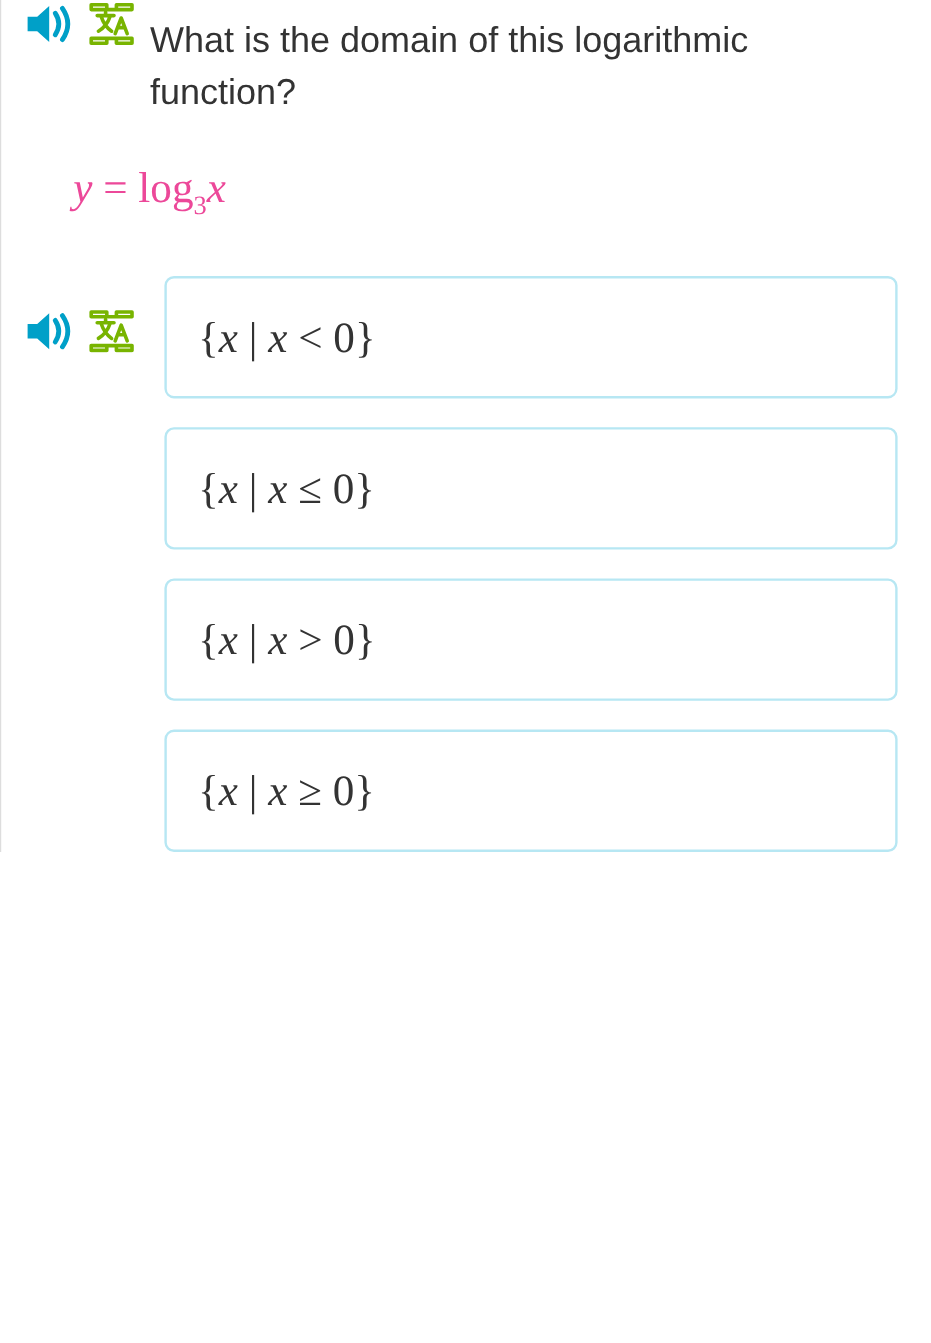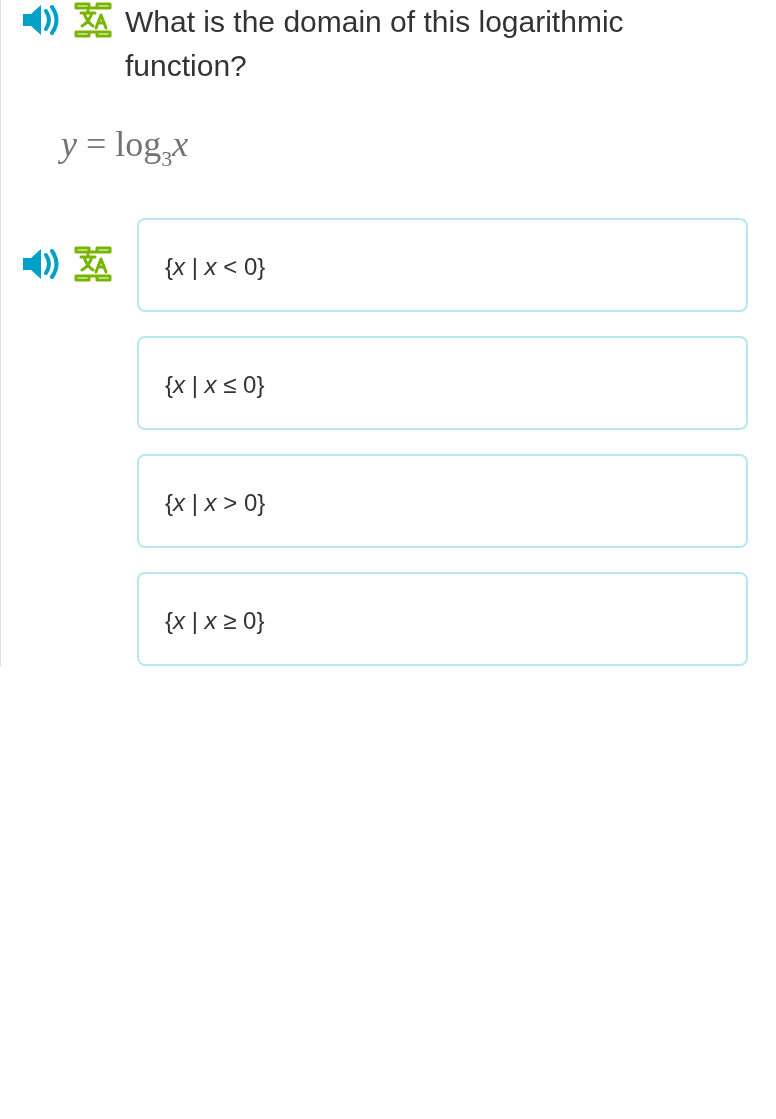--- a/index.html
+++ b/index.html
@@ -23,27 +23,28 @@
   }
   .icon-strip {
     display: flex;
     align-items: center;
     gap: 10px;
     flex-shrink: 0;
     margin-top: 2px;
   }
   .q-text {
     flex: 1;
+    margin-top: 12px;
   }
   .equation-block {
     margin: 36px 0 48px 40px;
     font-family: "Times New Roman", Times, serif;
     font-style: italic;
     font-size: 36px;
-    color: #737373;
+    color: #ec4899;
   }
   .equation-block .upright { font-style: normal; }
   .equation-block .sub { font-size: 22px; font-style: normal; vertical-align: sub; position: relative; top: 2px; }
   .answers-wrap {
     display: flex;
     align-items: flex-start;
     gap: 24px;
   }
   .answers-col {
     flex: 1;
@@ -56,21 +57,21 @@
     border: 2px solid #b7e7f3;
     border-radius: 8px;
     padding: 28px 26px;
     font-size: 30px;
     font-family: Verdana, Geneva, sans-serif;
     color: #333;
     background: #fff;
     text-align: left;
     cursor: pointer;
   }
-  .answer-btn .set { font-family: Liberation Sans, sans-serif; font-size: 24px; }
+  .answer-btn .set { font-family: Liberation Serif, serif; font-size: 36px; }
   .answer-btn .xi { font-style: italic; }
   svg { display: block; }
 </style>
 </head>
 <body>
 
 <div class="content">
   <div class="question-row">
     <div class="icon-strip">
       <span>

